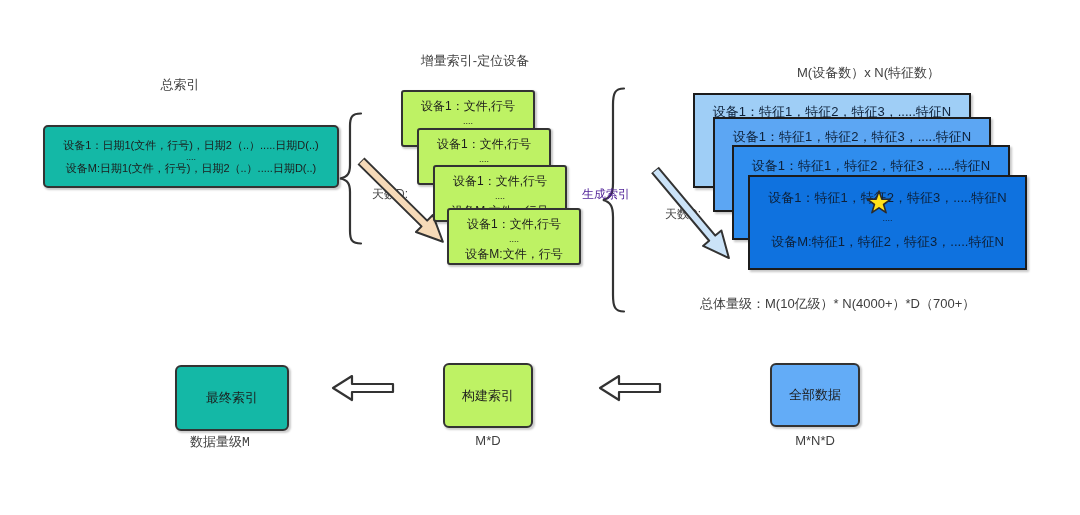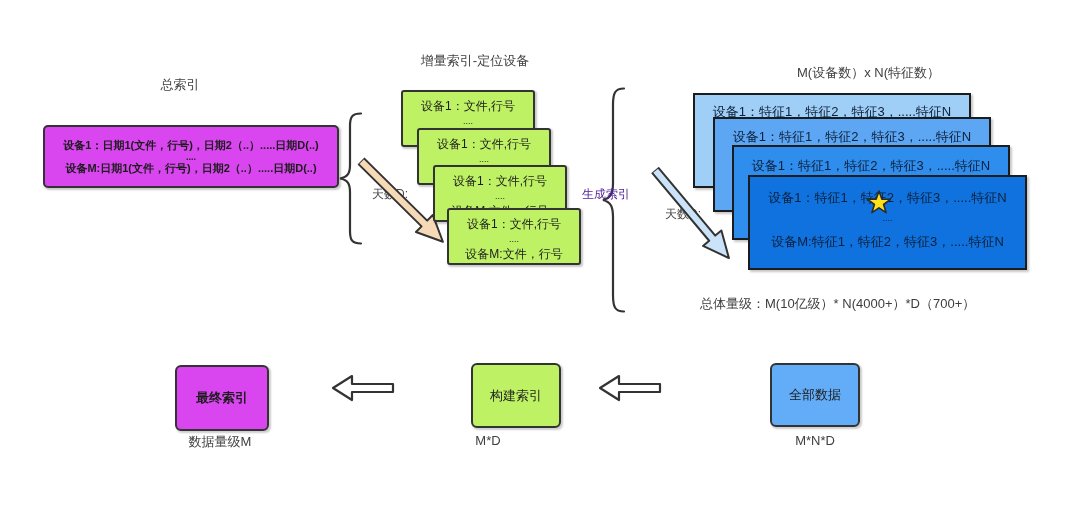--- a/index.html
+++ b/index.html
@@ -9,21 +9,21 @@
     color:#3d3d3d;overflow:hidden;
   }
   .abs{position:absolute;}
   .title{font-size:13px;color:#404040;text-align:center;white-space:nowrap;}
   .caption{font-size:13px;color:#404040;text-align:center;white-space:nowrap;}
   .card{
     box-sizing:border-box;border:2px solid #333;
     display:flex;flex-direction:column;align-items:center;
     box-shadow:1.5px 1.5px 2px rgba(0,0,0,0.22);
   }
-  .yellow{background:#d946ef;border-radius:5px;font-weight:bold;}
+  .yellow{background:#14b8a6;border-radius:5px;}
   .green{background:#bef264;border-radius:3px;}
   .blue-card{border:2px solid #1c1c1c;border-radius:0;}
   .gc-line1{font-size:12px;color:#1c1c1c;margin-top:6px;white-space:nowrap;}
   .gc-dots{font-size:9px;color:#1c1c1c;margin-top:2px;line-height:8px;}
   .gc-line3{font-size:12px;color:#1c1c1c;margin-top:3px;white-space:nowrap;}
   .yb-line{font-size:11px;color:#1c1c1c;white-space:nowrap;line-height:15px;}
   .yb-dots{font-size:9px;color:#1c1c1c;line-height:8px;}
   .bb-row{font-size:13px;color:#0d2038;white-space:nowrap;}
   .pipe-box{
     box-sizing:border-box;border:2px solid #333;border-radius:6px;
@@ -115,32 +115,32 @@
   </div>
 
   <div class="abs" style="left:866px;top:190px;z-index:6;">
     <svg width="26" height="25" viewBox="0 0 26 25">
       <polygon points="13,1 15.8,9.1 24.4,9.3 17.6,14.5 20.1,22.7 13,17.8 5.9,22.7 8.4,14.5 1.6,9.3 10.2,9.1" fill="#FFE11A" stroke="#2b2b2b" stroke-width="1.6" stroke-linejoin="round"></polygon>
     </svg>
   </div>
 
   <div class="abs" style="left:700px;top:295px;font-size:13px;color:#3d3d3d;white-space:nowrap;">总体量级：M(10亿级）* N(4000+）*D（700+）</div>
 
-  <div class="abs pipe-box yellow" style="left:175px;top:365px;width:94px;height:66px;">
+  <div class="abs pipe-box yellow" style="left:175px;top:365px;width:114px;height:66px;">
     <span>最终索引</span>
   </div>
-  <div class="abs caption" style="left:160px;top:433px;width:120px;">数据量级M</div>
+  <div class="abs caption" style="left:160px;top:433px;width:120px;font-family:Liberation Mono, monospace;">数据量级M</div>
 
   <div class="abs" style="left:330px;top:374px;">
     <svg width="65" height="28" viewBox="0 0 65 28">
       <polygon points="63,10 22,10 22,2 3,14 22,26 22,18 63,18" fill="#ffffff" stroke="#333" stroke-width="2.2" stroke-linejoin="round"></polygon>
     </svg>
   </div>
 
-  <div class="abs pipe-box green" style="left:443px;top:363px;width:90px;height:65px;margin-left:28px;">
+  <div class="abs pipe-box green" style="left:443px;top:363px;width:90px;height:65px;">
     <span>构建索引</span>
   </div>
   <div class="abs caption" style="left:443px;top:433px;width:90px;">M*D</div>
 
   <div class="abs" style="left:597px;top:374px;">
     <svg width="65" height="28" viewBox="0 0 65 28">
       <polygon points="63,10 22,10 22,2 3,14 22,26 22,18 63,18" fill="#ffffff" stroke="#333" stroke-width="2.2" stroke-linejoin="round"></polygon>
     </svg>
   </div>
 

